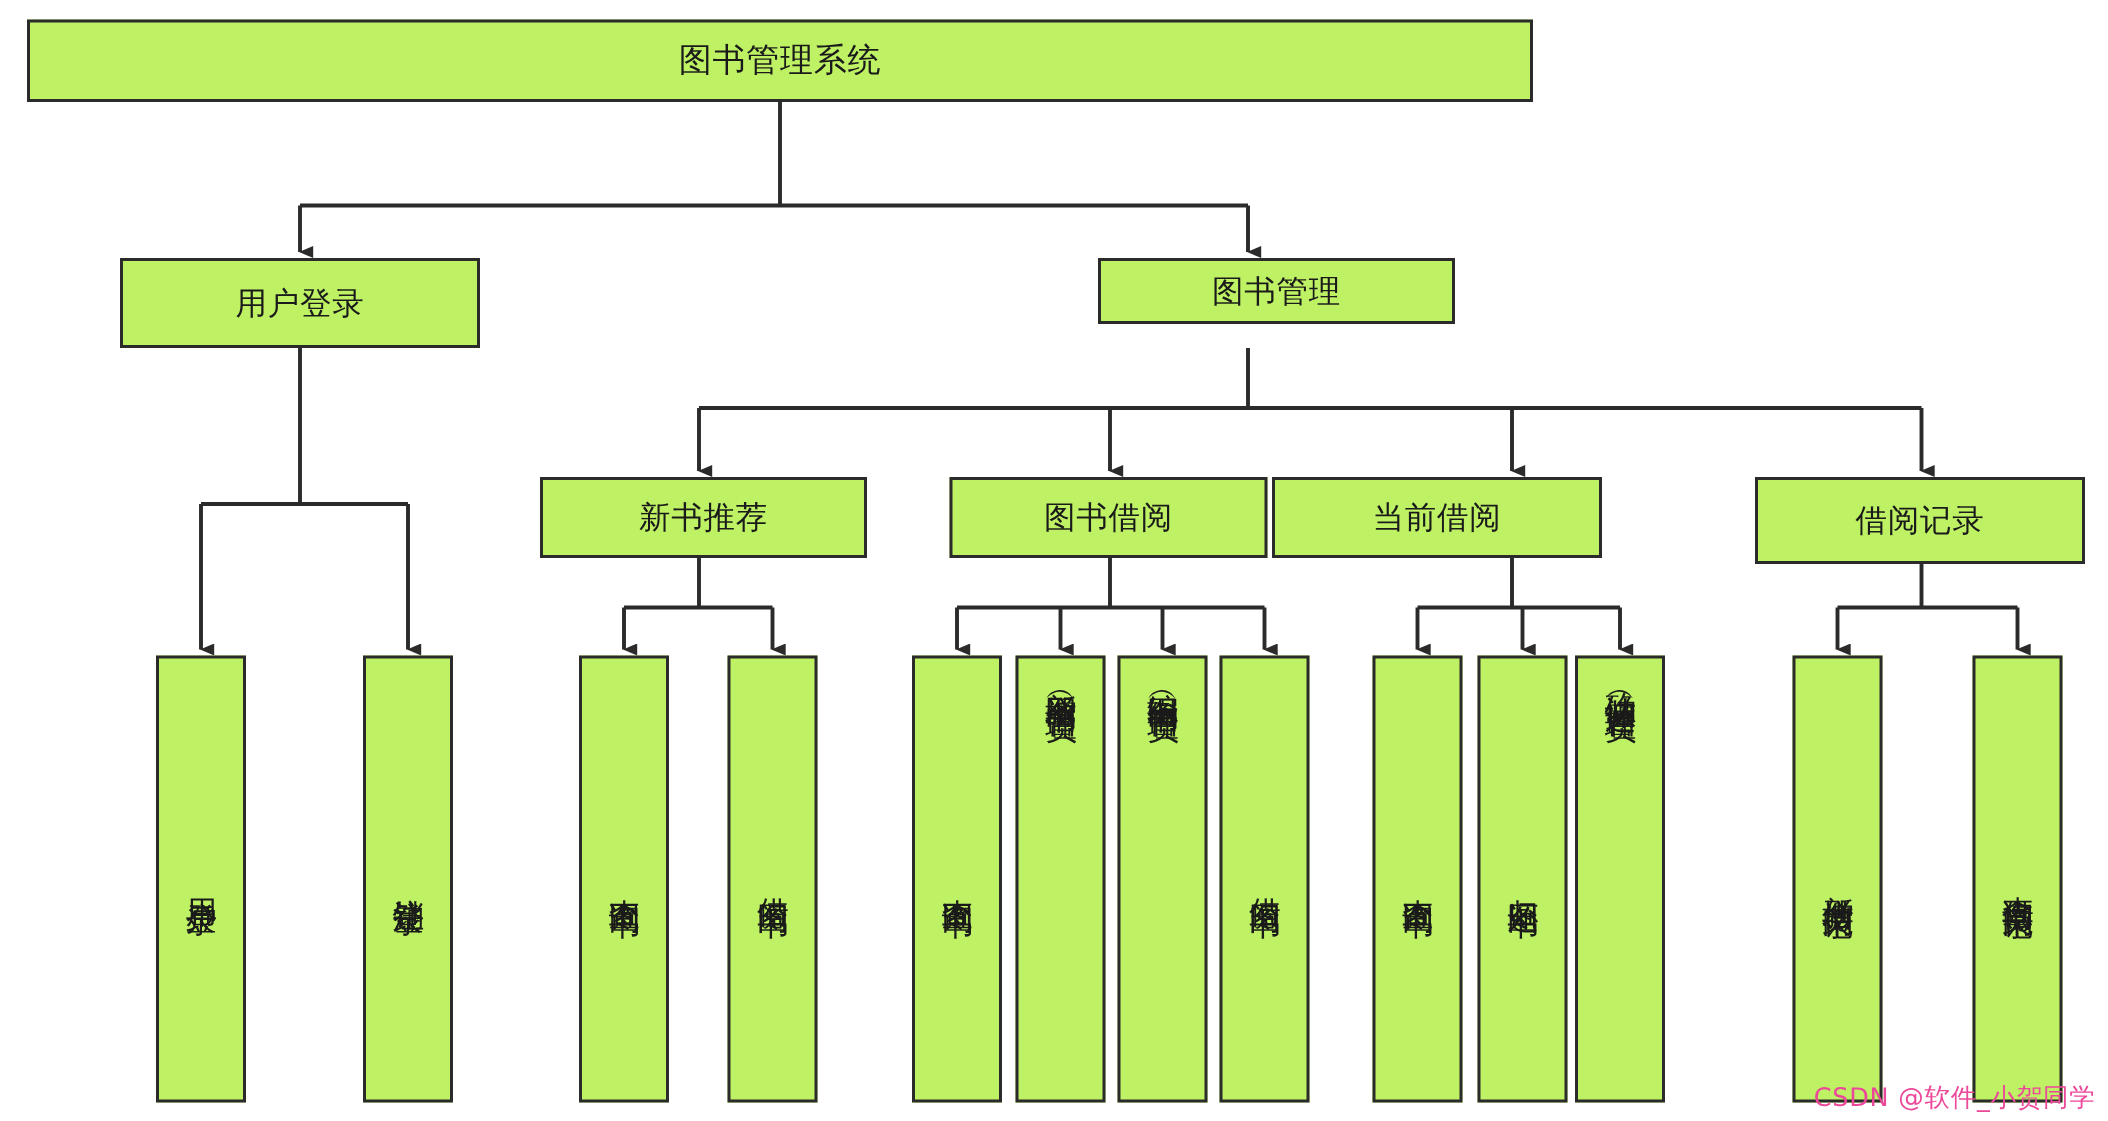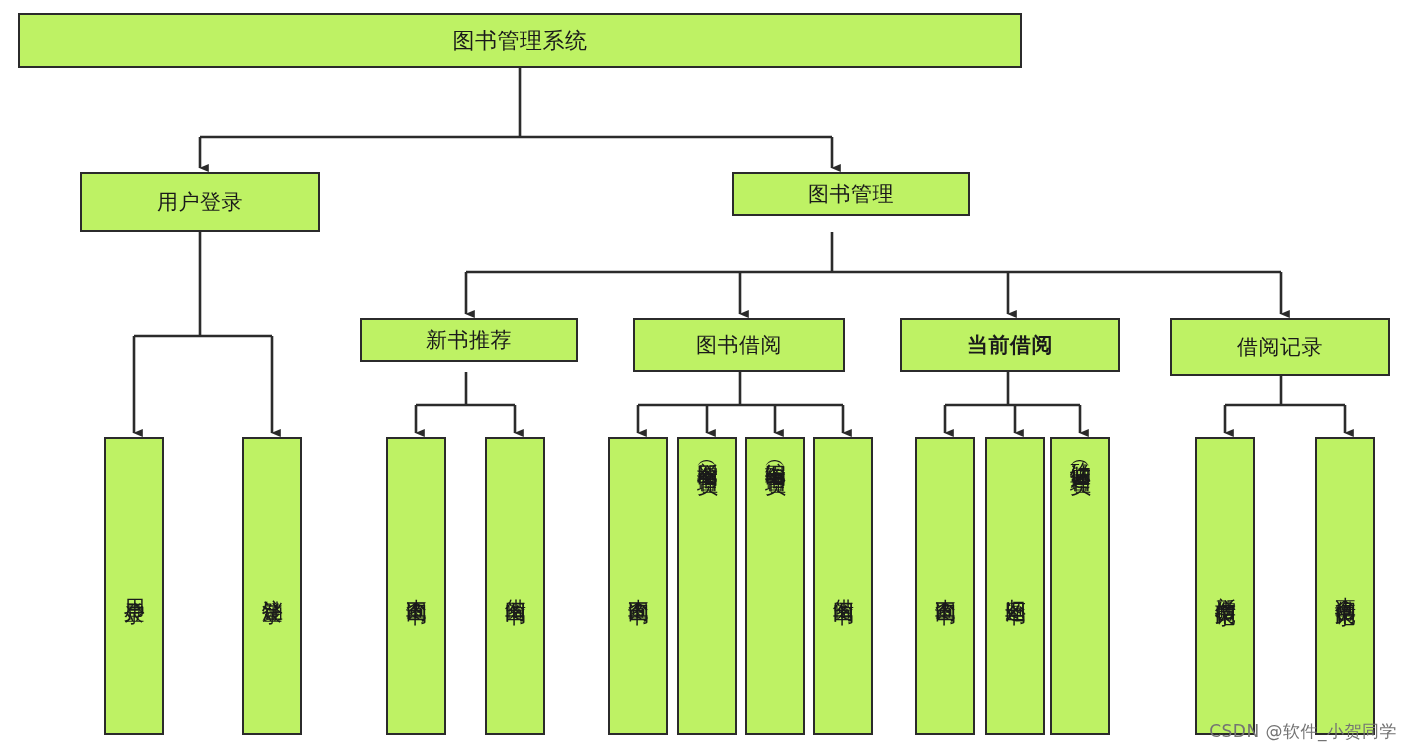--- a/index.html
+++ b/index.html
@@ -61,21 +61,21 @@
   }
   .node.leaf.center-text {
     align-items: center;
     padding-top: 0;
   }
   .watermark {
     position: absolute;
     right: 8px;
     bottom: 4px;
     font-size: 17px;
-    color: #737373;
+    color: #ec4899;
     letter-spacing: 0.5px;
     z-index: 5;
     white-space: nowrap;
   }
 </style>
 </head>
 <body>
 
 <div id="canvas">
 
@@ -134,29 +134,29 @@
   </div>
 
   <div class="node" style="left:80px; top:172px; width:240px; height:60px;">
     <span class="label">用户登录</span>
   </div>
 
   <div class="node" style="left:732px; top:172px; width:238px; height:44px;">
     <span class="label">图书管理</span>
   </div>
 
-  <div class="node" style="left:360px; top:318px; width:218px; height:44px;">
+  <div class="node" style="left:360px; top:318px; width:218px; height:54px;">
     <span class="label">新书推荐</span>
   </div>
 
   <div class="node" style="left:633px; top:318px; width:212px; height:54px;">
     <span class="label">图书借阅</span>
   </div>
 
-  <div class="node" style="left:900px; top:318px; width:220px; height:54px;font-weight:bold;">
+  <div class="node" style="left:848px; top:318px; width:220px; height:54px;">
     <span class="label">当前借阅</span>
   </div>
 
   <div class="node" style="left:1170px; top:318px; width:220px; height:58px;">
     <span class="label">借阅记录</span>
   </div>
 
   <div class="node leaf center-text" style="left:104px; top:437px; width:60px; height:298px;">
     <span class="label">用户登录</span>
   </div>

